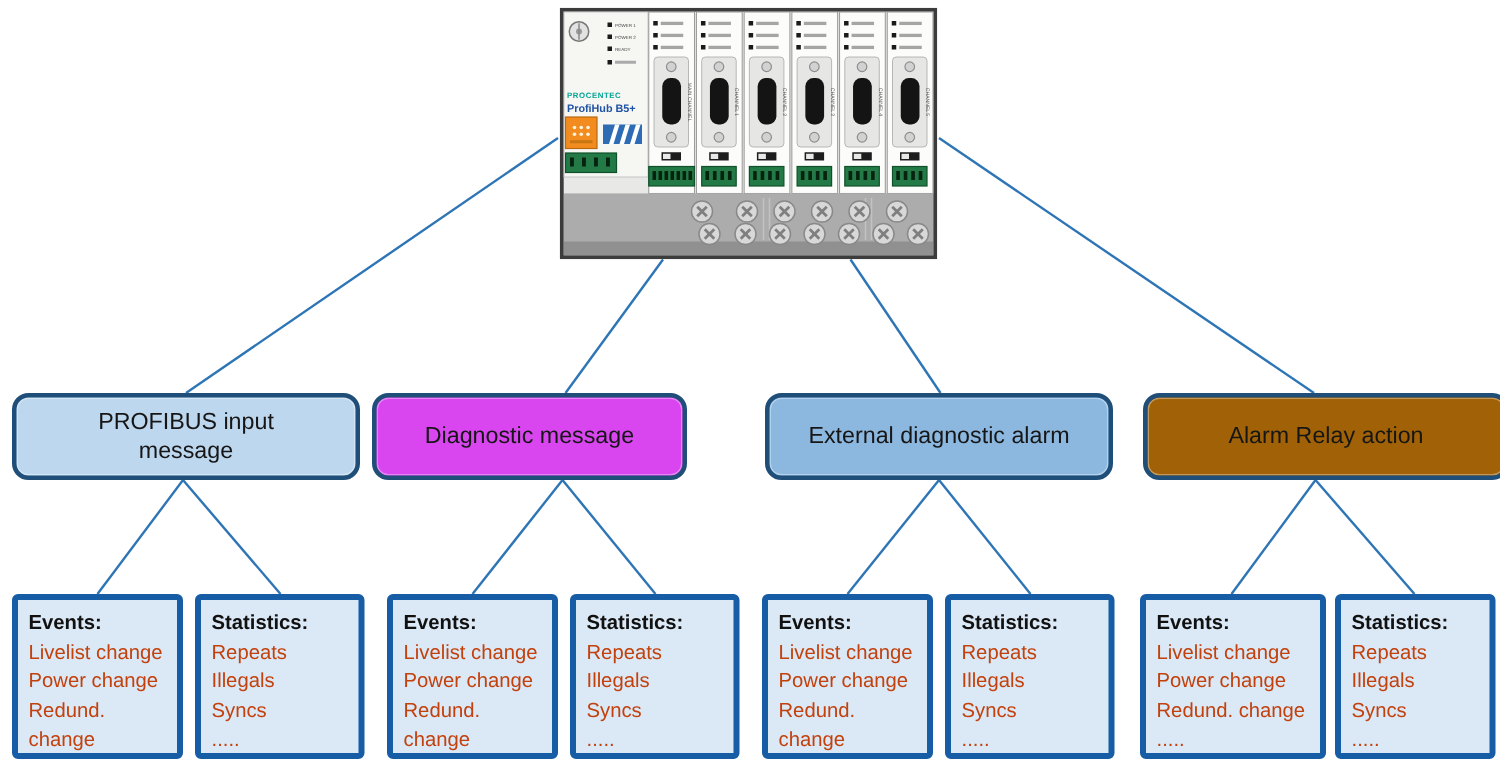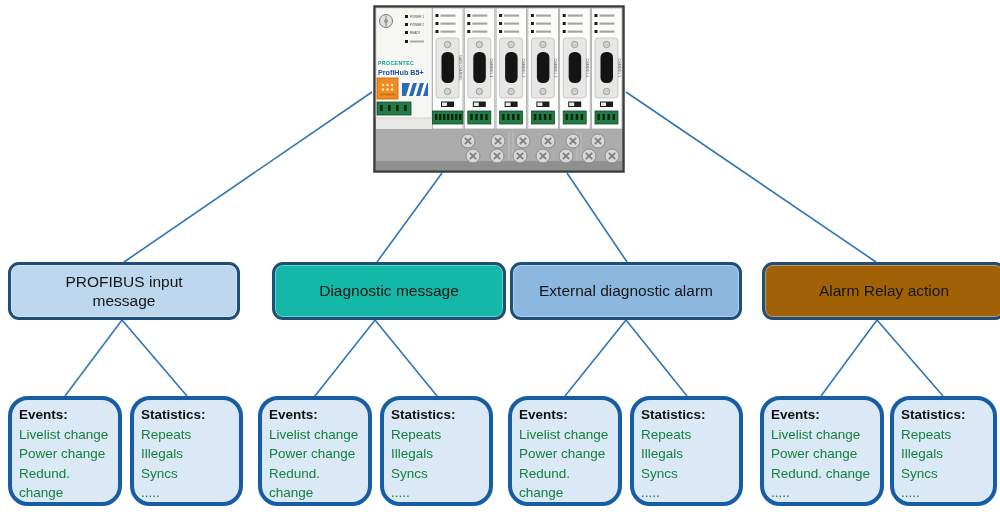--- a/index.html
+++ b/index.html
@@ -4,24 +4,24 @@
 <style>
   html,body{margin:0;padding:0;background:#ffffff;}
   body{font-family:"Liberation Sans",sans-serif;}
   #stage{position:relative;width:1000px;height:512px;background:#ffffff;overflow:hidden;}
   #wires{position:absolute;left:0;top:0;width:1000px;height:512px;pointer-events:none;z-index:0;}
   .node{position:absolute;top:262px;height:58px;border:3.5px solid #1f4e79;border-radius:11px;
         display:flex;align-items:center;justify-content:center;z-index:1;box-sizing:border-box;
         box-shadow:inset 0 0 0 1px rgba(255,255,255,.35);}
   .node-label{font-size:15.5px;color:#161616;text-align:center;line-height:1.25;white-space:pre-line;}
   .node--wrap .node-label{max-width:150px;}
-  .subbox{position:absolute;top:396px;height:110px;border:4px solid #175da6;border-radius:20px;
+  .subbox{position:absolute;top:396px;height:110px;border:4px solid #175da6;border-radius:4px;
           z-index:1;box-sizing:border-box;padding:5px 7px;}
   .sub-title{font-size:13.5px;font-weight:bold;color:#111;line-height:1.45;}
-  .sub-item{font-size:13.5px;color:#15803d;line-height:1.45;}
+  .sub-item{font-size:13.5px;color:#c2410c;line-height:1.45;}
   #device{position:absolute;left:373px;top:5px;width:272px;height:168px;z-index:1;}
   svg text{font-family:"Liberation Sans",sans-serif;}
 </style>
 </head>
 <body>
 
 <div id="stage">
 
   <svg id="wires" viewBox="0 0 1000 512">
     <g stroke="#2e75b6" stroke-width="1.6" fill="none">
@@ -268,21 +268,21 @@
         <use href="#screw" x="193" y="151"></use>
         <use href="#screw" x="216" y="151"></use>
         <use href="#screw" x="239" y="151"></use>
       </g>
     </svg>
   </div>
 
   <div class="node node--wrap" style="left: 8px; width: 232px; background-color: rgb(189, 215, 238);">
     <div class="node-label">PROFIBUS input message</div>
   </div>
-  <div class="node" style="left: 272px; width: 234px; background-color: #14b8a6;">
+  <div class="node" style="left: 248px; width: 210px; background-color: #d946ef;">
     <div class="node-label">Diagnostic message</div>
   </div>
   <div class="node" style="left: 510px; width: 232px; background-color: rgb(140, 184, 224);">
     <div class="node-label">External diagnostic  alarm</div>
   </div>
   <div class="node" style="left: 762px; width: 244px; background-color: #a16207;">
     <div class="node-label">Alarm Relay action</div>
   </div>
 
   <div class="subbox" style="left: 8px; width: 114px; background-color: rgb(219, 232, 246);">

